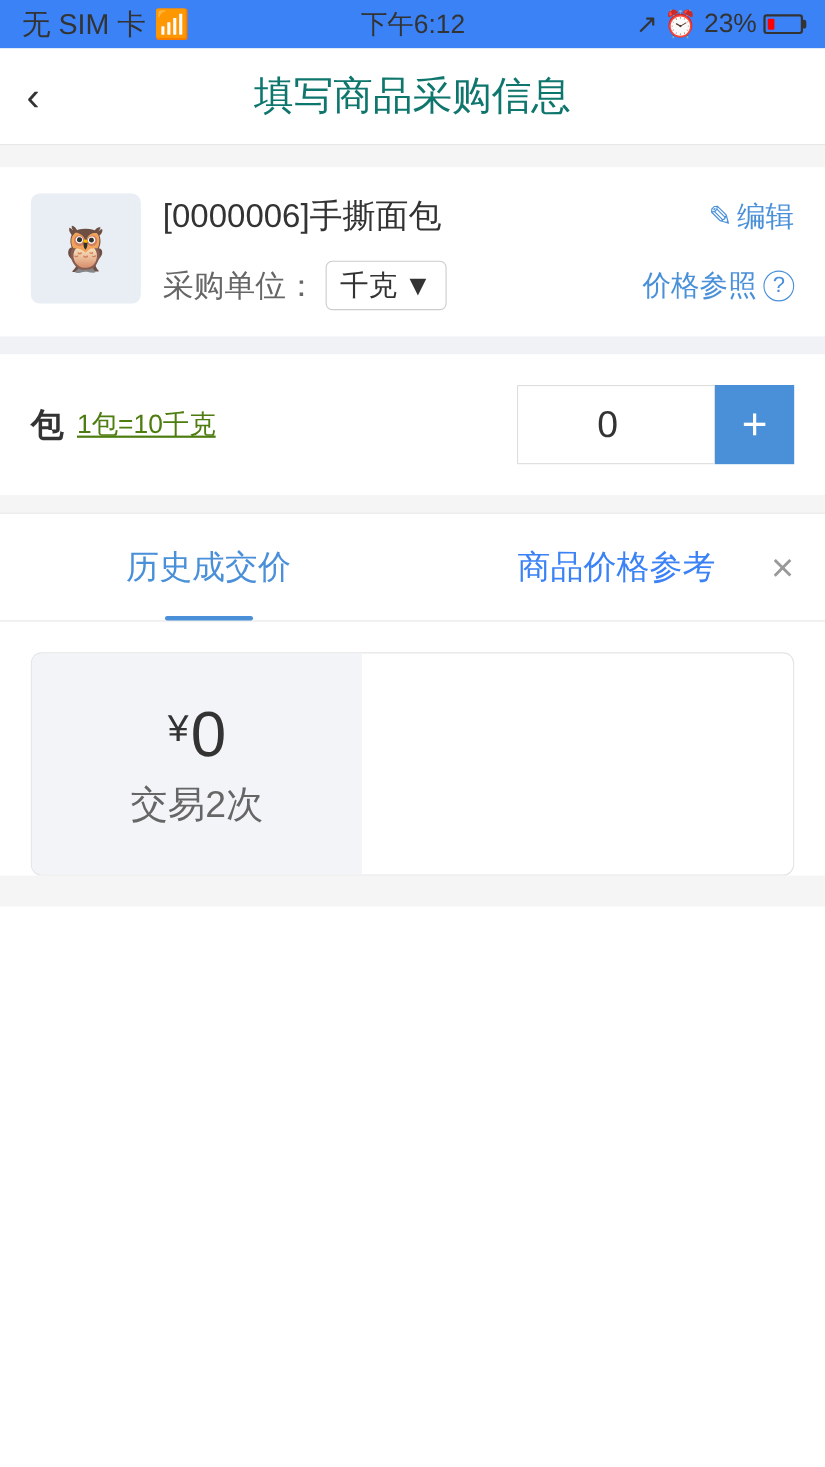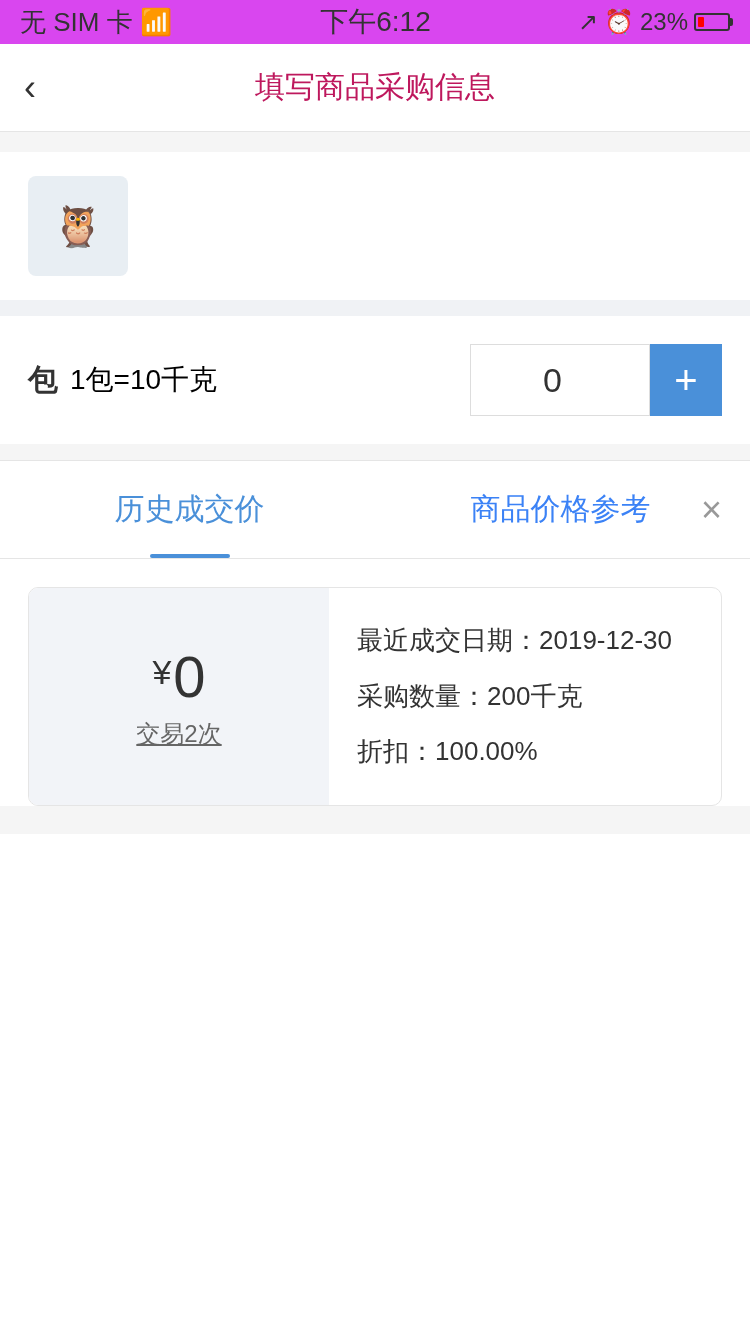--- a/index.html
+++ b/index.html
@@ -9,36 +9,36 @@
       min-height: 1334px;
       font-family: -apple-system, "PingFang SC", "Helvetica Neue", Arial, sans-serif;
       background: #f5f5f5;
       overflow-x: hidden;
     }
 
     
     .status-bar {
       width: 100%;
       height: 44px;
-      background: #d946ef;
+      background: #3b82f6;
       display: flex;
       align-items: center;
       justify-content: space-between;
       padding: 0 20px;
       font-size: 28px;
     }
     .status-left {
       display: flex;
       align-items: center;
       gap: 8px;
       font-size: 26px;
       color: #333;
     }
     .status-center {
-      font-size: 28px;
+      font-size: 24px;
       font-weight: 500;
       color: #333;
     }
     .status-right {
       display: flex;
       align-items: center;
       gap: 6px;
       font-size: 24px;
       color: #333;
     }
@@ -86,23 +86,23 @@
       border-bottom: 1px solid #e5e5e5;
     }
     .nav-back {
       position: absolute;
       left: 24px;
       font-size: 36px;
       color: #333;
       cursor: pointer;
     }
     .nav-title {
-      font-size: 30px;
+      font-size: 36px;
       font-weight: 500;
-      color: #be185d;
+      color: #0f766e;
     }
 
     
     .product-card {
       background: #fff;
       margin-top: 20px;
       padding: 24px 28px;
       display: flex;
       align-items: flex-start;
       gap: 20px;
@@ -193,22 +193,23 @@
       display: flex;
       align-items: center;
       gap: 12px;
     }
     .pkg-label {
       font-size: 30px;
       font-weight: 600;
       color: #333;
     }
     .pkg-sub {
-      font-size: 28px;
-      color: #000000;
+      font-size: 24px;
+      color: #4d7c0f;
+      text-decoration: underline;
     }
     .qty-input-wrap {
       display: flex;
       align-items: center;
       gap: 0;
     }
     .qty-input {
       width: 180px;
       height: 72px;
       border: 1px solid #ddd;
@@ -303,24 +304,23 @@
     }
     .tx-currency {
       font-size: 34px;
       margin-top: 10px;
       margin-right: 2px;
     }
     .tx-price-num {
       font-size: 58px;
     }
     .tx-count {
-      font-size: 24px;
+      font-size: 34px;
       color: #666;
       margin-top: 8px;
-      text-decoration: underline;
     }
     .tx-right {
       flex: 1;
       padding: 32px 28px;
       display: flex;
       flex-direction: column;
       justify-content: center;
       gap: 14px;
     }
     .tx-detail-row {
@@ -359,20 +359,42 @@
 
 <div class="nav-bar">
   <div class="nav-back">‹</div>
   <div class="nav-title">填写商品采购信息</div>
 </div>
 
 <div class="product-card">
   <div class="product-thumbnail">
     <span class="owl-icon">🦉</span>
   </div>
+  <div class="product-info">
+    <div class="product-header">
+      <span class="product-name">[0000006]手撕面包</span>
+      <span class="edit-btn">
+        <span>✎</span>
+        <span>编辑</span>
+      </span>
+    </div>
+    <div class="product-unit-row">
+      <div style="display:flex;align-items:center;">
+        <span class="unit-label">采购单位：</span>
+        <span class="unit-select">
+          <span>千克</span>
+          <span>▼</span>
+        </span>
+      </div>
+      <span class="price-ref">
+        <span>价格参照</span>
+        <span style="width:28px;height:28px;border-radius:50%;border:1.5px solid #4a90d9;display:inline-flex;align-items:center;justify-content:center;font-size:20px;">?</span>
+      </span>
+    </div>
+  </div>
 </div>
 
 <div class="divider-thick"></div>
 
 <div class="quantity-row">
   <div class="qty-label">
     <span class="pkg-label">包</span>
     <span class="pkg-sub">1包=10千克</span>
   </div>
   <div class="qty-input-wrap">
@@ -390,27 +412,16 @@
   </div>
 
   <div class="transaction-card">
     <div class="tx-left">
       <div class="tx-price">
         <span class="tx-currency">¥</span>
         <span class="tx-price-num">0</span>
       </div>
       <div class="tx-count">交易2次</div>
     </div>
-    <div class="tx-right">
-      <div class="tx-detail-row">
-        <span>最近成交日期：</span><span>2019-12-30</span>
-      </div>
-      <div class="tx-detail-row">
-        <span>采购数量：</span><span>200千克</span>
-      </div>
-      <div class="tx-detail-row">
-        <span>折扣：</span><span>100.00%</span>
-      </div>
-    </div>
   </div>
 </div>
 
 <div class="white-space"></div>
 
 </body></html>

